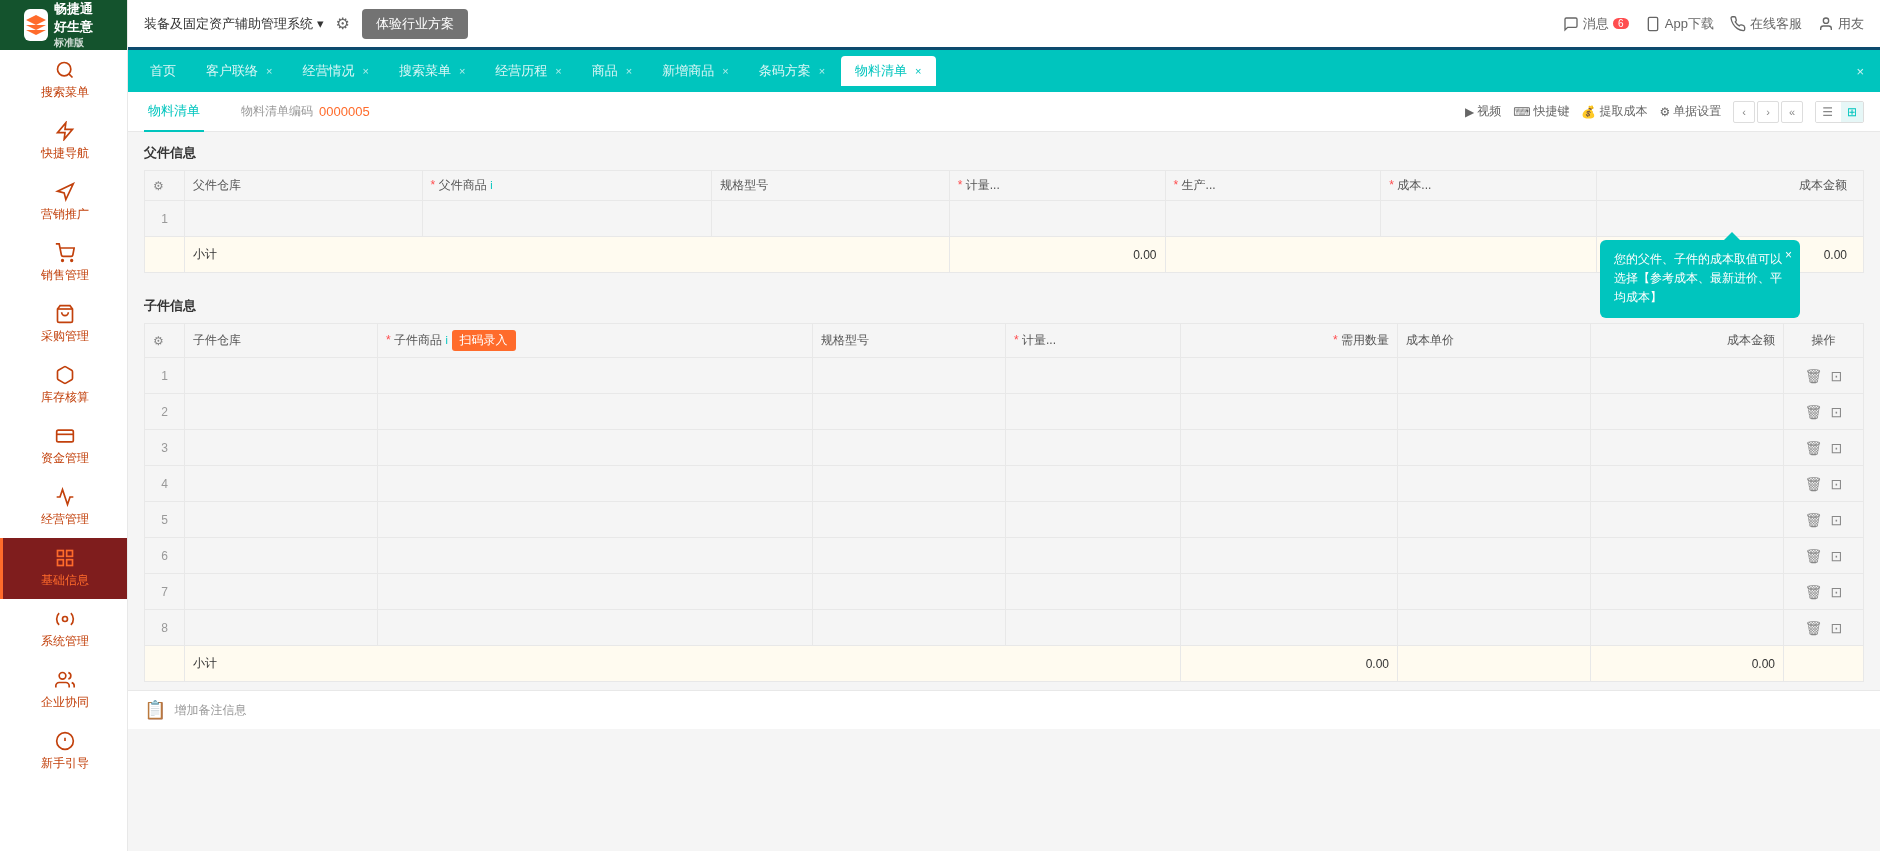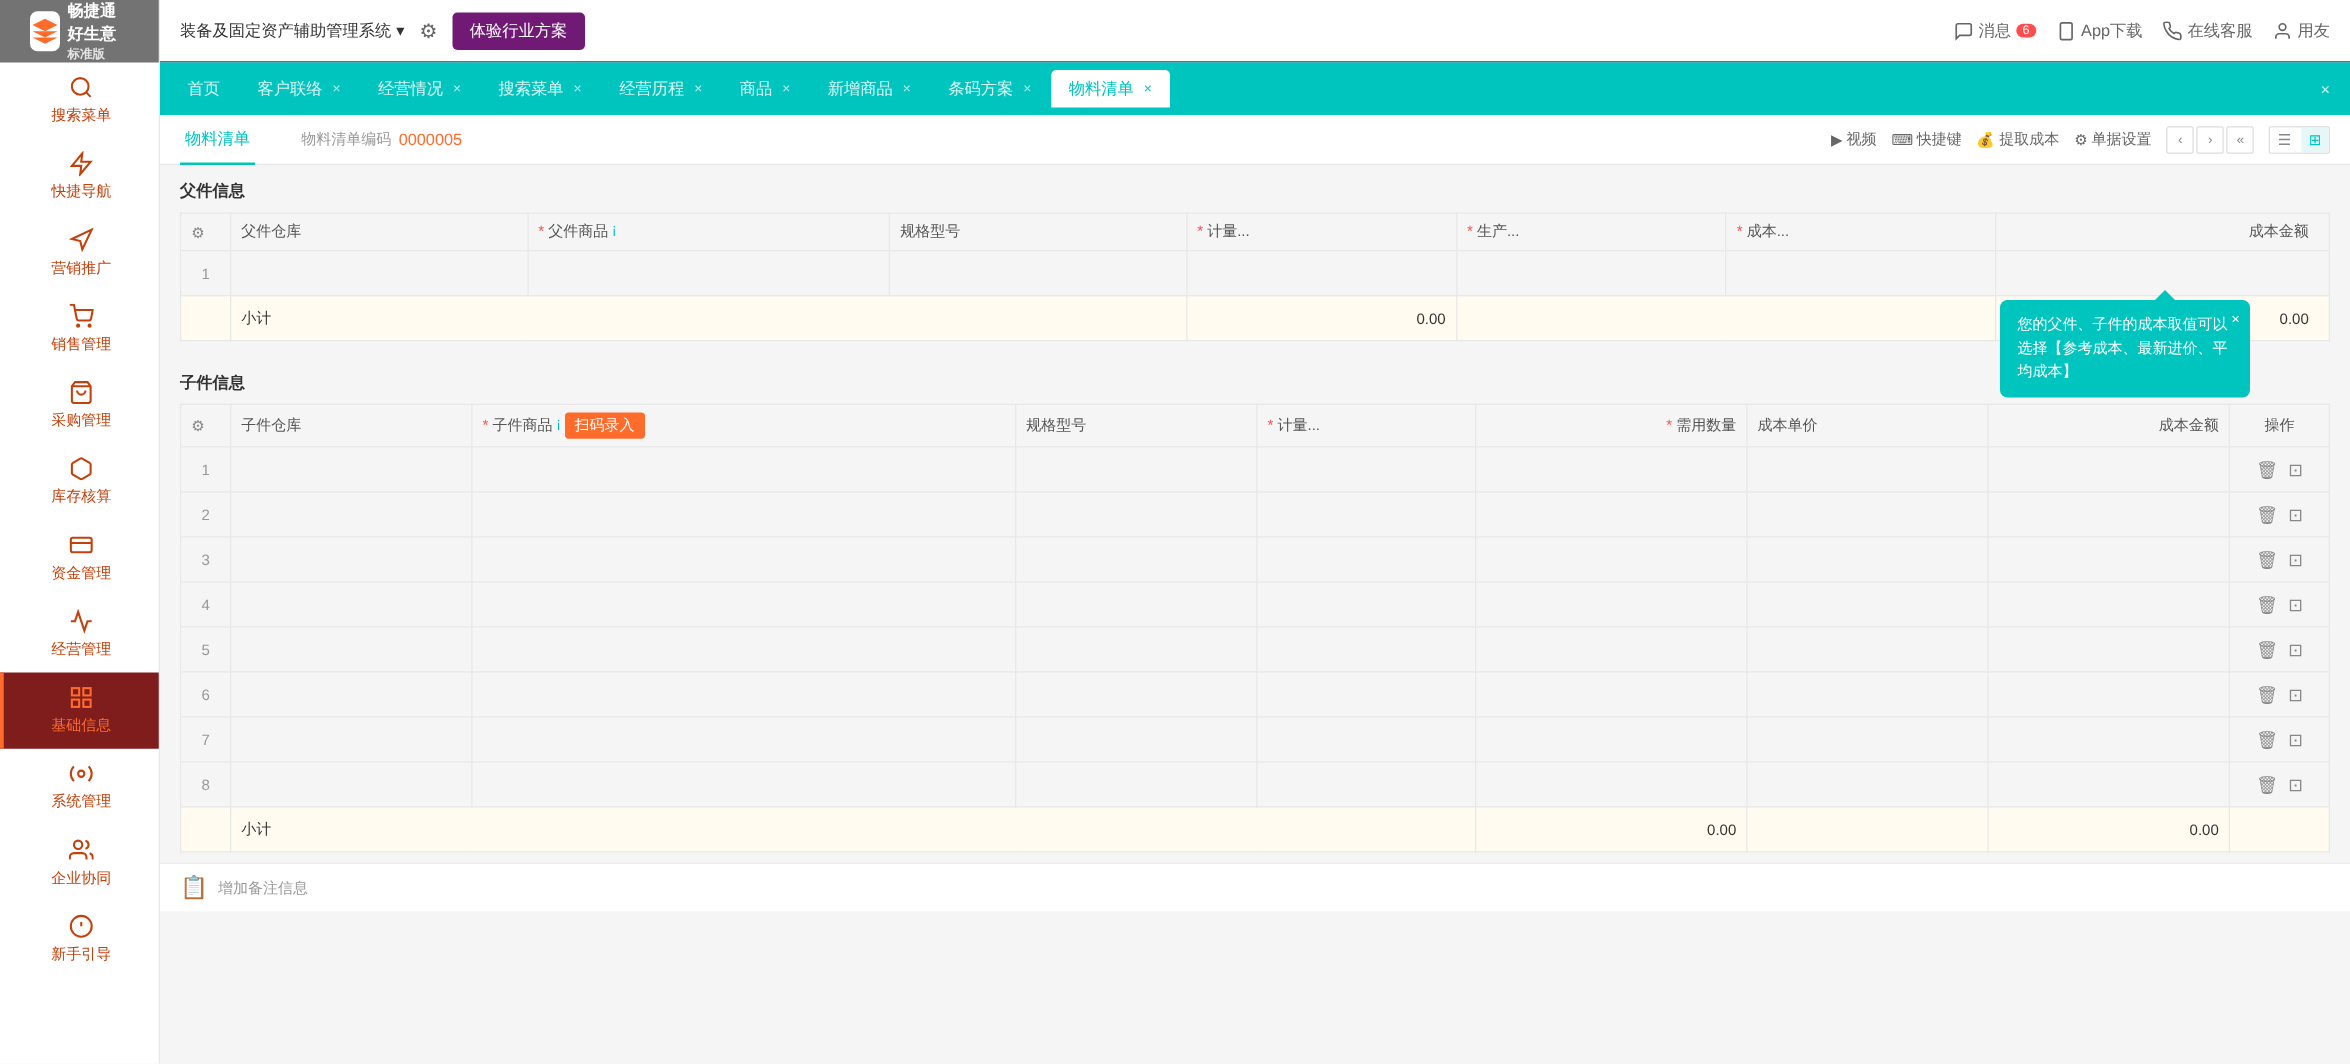--- a/index.html
+++ b/index.html
@@ -9,21 +9,21 @@
     .sidebar {
       width: 128px;
       background: #fff;
       border-right: 1px solid #e8e8e8;
       display: flex;
       flex-direction: column;
       height: 100%;
       flex-shrink: 0;
     }
     .sidebar-logo {
-      background: #737373;
+      background: #14532d;
       padding: 10px 24px;
       display: flex;
       align-items: center;
       gap: 6px;
       color: #fff;
       font-weight: bold;
       font-size: 13px;
       height: 50px;
       justify-content: flex-end;
     }
@@ -63,25 +63,25 @@
       overflow: hidden;
     }
 
     
     .top-header {
       background: #fff;
       height: 50px;
       display: flex;
       align-items: center;
       padding: 0 16px;
-      border-bottom: 1px solid #0c4a6e;
+      border-bottom: 3px solid #0c4a6e;
       gap: 12px;
     }
     .header-btn-try {
-      background: #701a75;
+      background: #737373;
       color: #fff;
       border: none;
       border-radius: 4px;
       padding: 6px 14px;
       cursor: pointer;
       font-size: 13px;
     }
     .header-actions {
       display: flex;
       align-items: flex-end;

